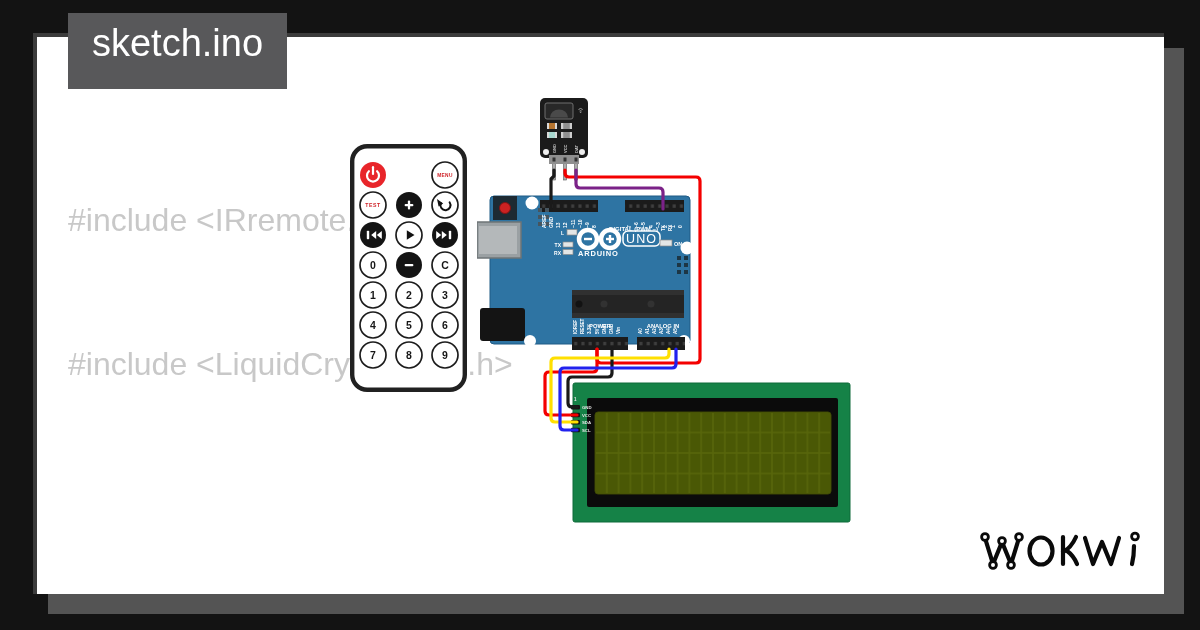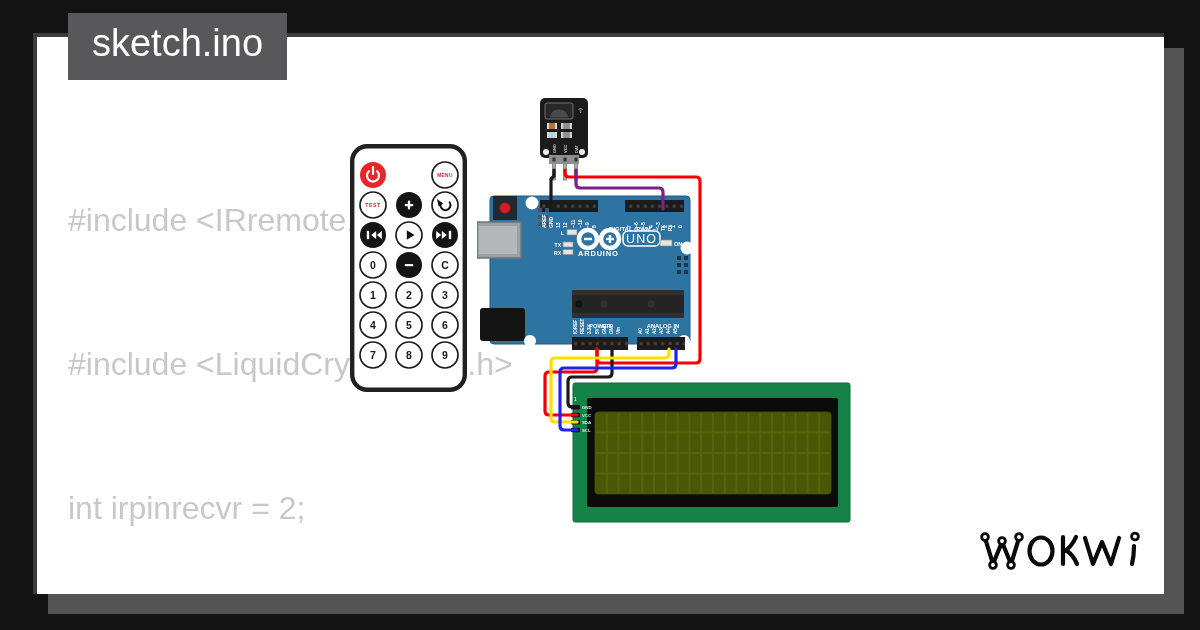--- a/index.html
+++ b/index.html
@@ -2,41 +2,40 @@
 <html><head>
 <meta charset="utf-8">
 <style>
   html,body{margin:0;padding:0;background:#131313;}
   #stage{position:relative;width:1200px;height:630px;background:#131313;overflow:hidden;
          font-family:"Liberation Sans",sans-serif;}
   #shadow{position:absolute;left:48px;top:48px;width:1136px;height:566px;background:#545454;z-index:0;}
   #panel{position:absolute;left:33px;top:33px;width:1131px;height:561px;box-sizing:border-box;
          background:#ffffff;border-left:4px solid #3c3c3c;border-top:4px solid #3c3c3c;
          overflow:hidden;z-index:1;}
-  #tab{position:absolute;left:68px;top:13px;width:219px;height:67px;background:#58585a;
+  #tab{position:absolute;left:68px;top:13px;width:219px;height:76px;background:#58585a;
        color:#ffffff;font-size:38px;line-height:60px;text-align:center;z-index:6;}
   #code{position:absolute;left:31px;top:63px;white-space:pre;color:#c8c8c8;
         font-size:32px;line-height:48px;font-weight:400;}
   .code-line{height:48px;}
   .comp{position:absolute;z-index:3;}
   #wires{position:absolute;left:0;top:0;z-index:4;pointer-events:none;}
   #wokwi-logo{position:absolute;left:977px;top:522px;z-index:2;}
 </style>
 </head>
 <body>
 
 <div id="stage">
 
   <div id="shadow"></div>
 
   <div id="panel">
     <div id="code">
       <div class="code-line">#include &lt;IRremote.h&gt;</div>
       <div class="code-line">#include &lt;LiquidCrystal_I2C.h&gt;</div>
-      <div class="code-line">int irpinrecvr = 2;</div>
       
       
       
       
       
       
       
       
     </div>
   </div>

